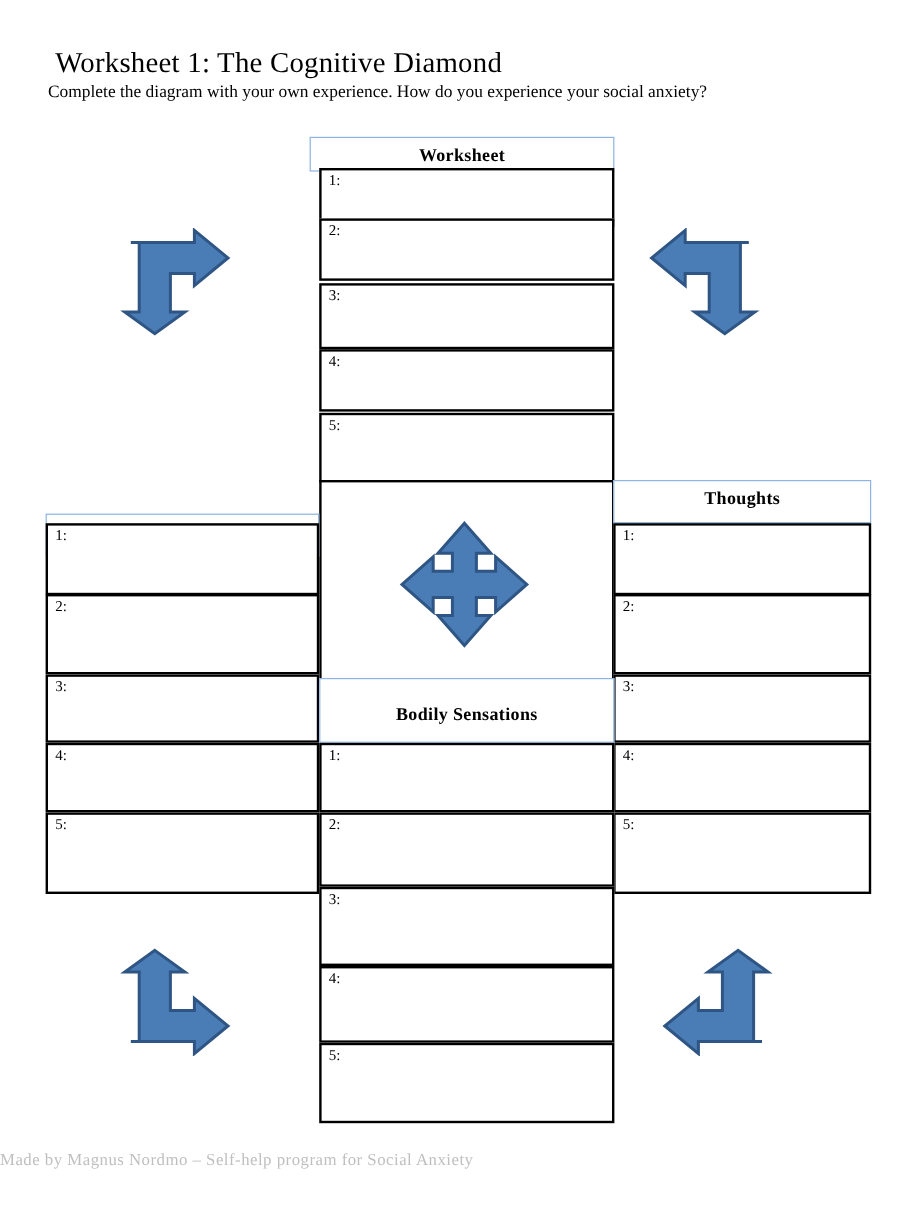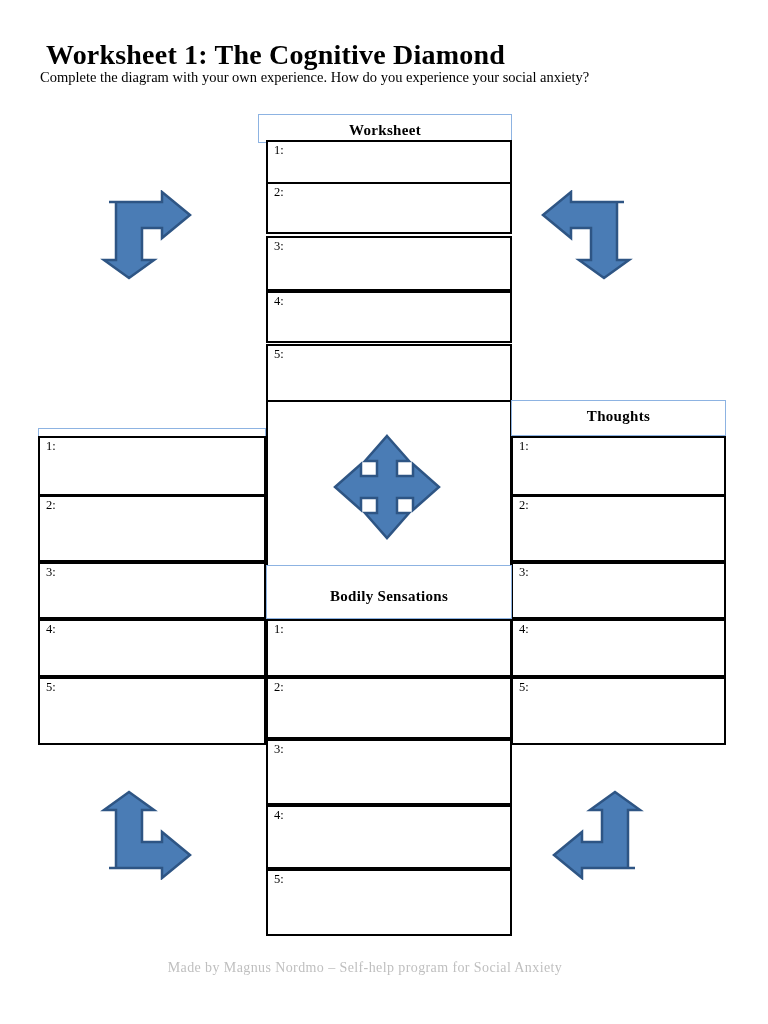--- a/index.html
+++ b/index.html
@@ -15,22 +15,22 @@
     overflow: hidden;
     font-family: "Liberation Serif", "DejaVu Serif", serif;
     color: #000000;
   }
 
   
   #page-title {
     position: absolute;
     left: 46px;
     top: 40px;
-    font-size: 28px;
-    font-weight: bold;
+    font-size: 24px;
+    font-weight: normal;
     letter-spacing: 0.2px;
     white-space: nowrap;
     line-height: 1.1;
   }
   #page-subtitle {
     position: absolute;
     left: 40px;
     top: 70px;
     font-size: 14.5px;
     white-space: nowrap;
@@ -65,21 +65,21 @@
     position: absolute;
   }
   .arrow svg { display: block; }
 
   
   #footer-credit {
     position: absolute;
     left: 0;
     top: 960px;
     width: 730px;
-    text-align: center;
+    text-align: left;
     font-size: 14px;
     color: #bfbfbf;
     letter-spacing: 0.4px;
     white-space: nowrap;
   }
 </style>
 </head>
 <body>
 
 <div id="page-title">Worksheet 1: The Cognitive Diamond</div>

